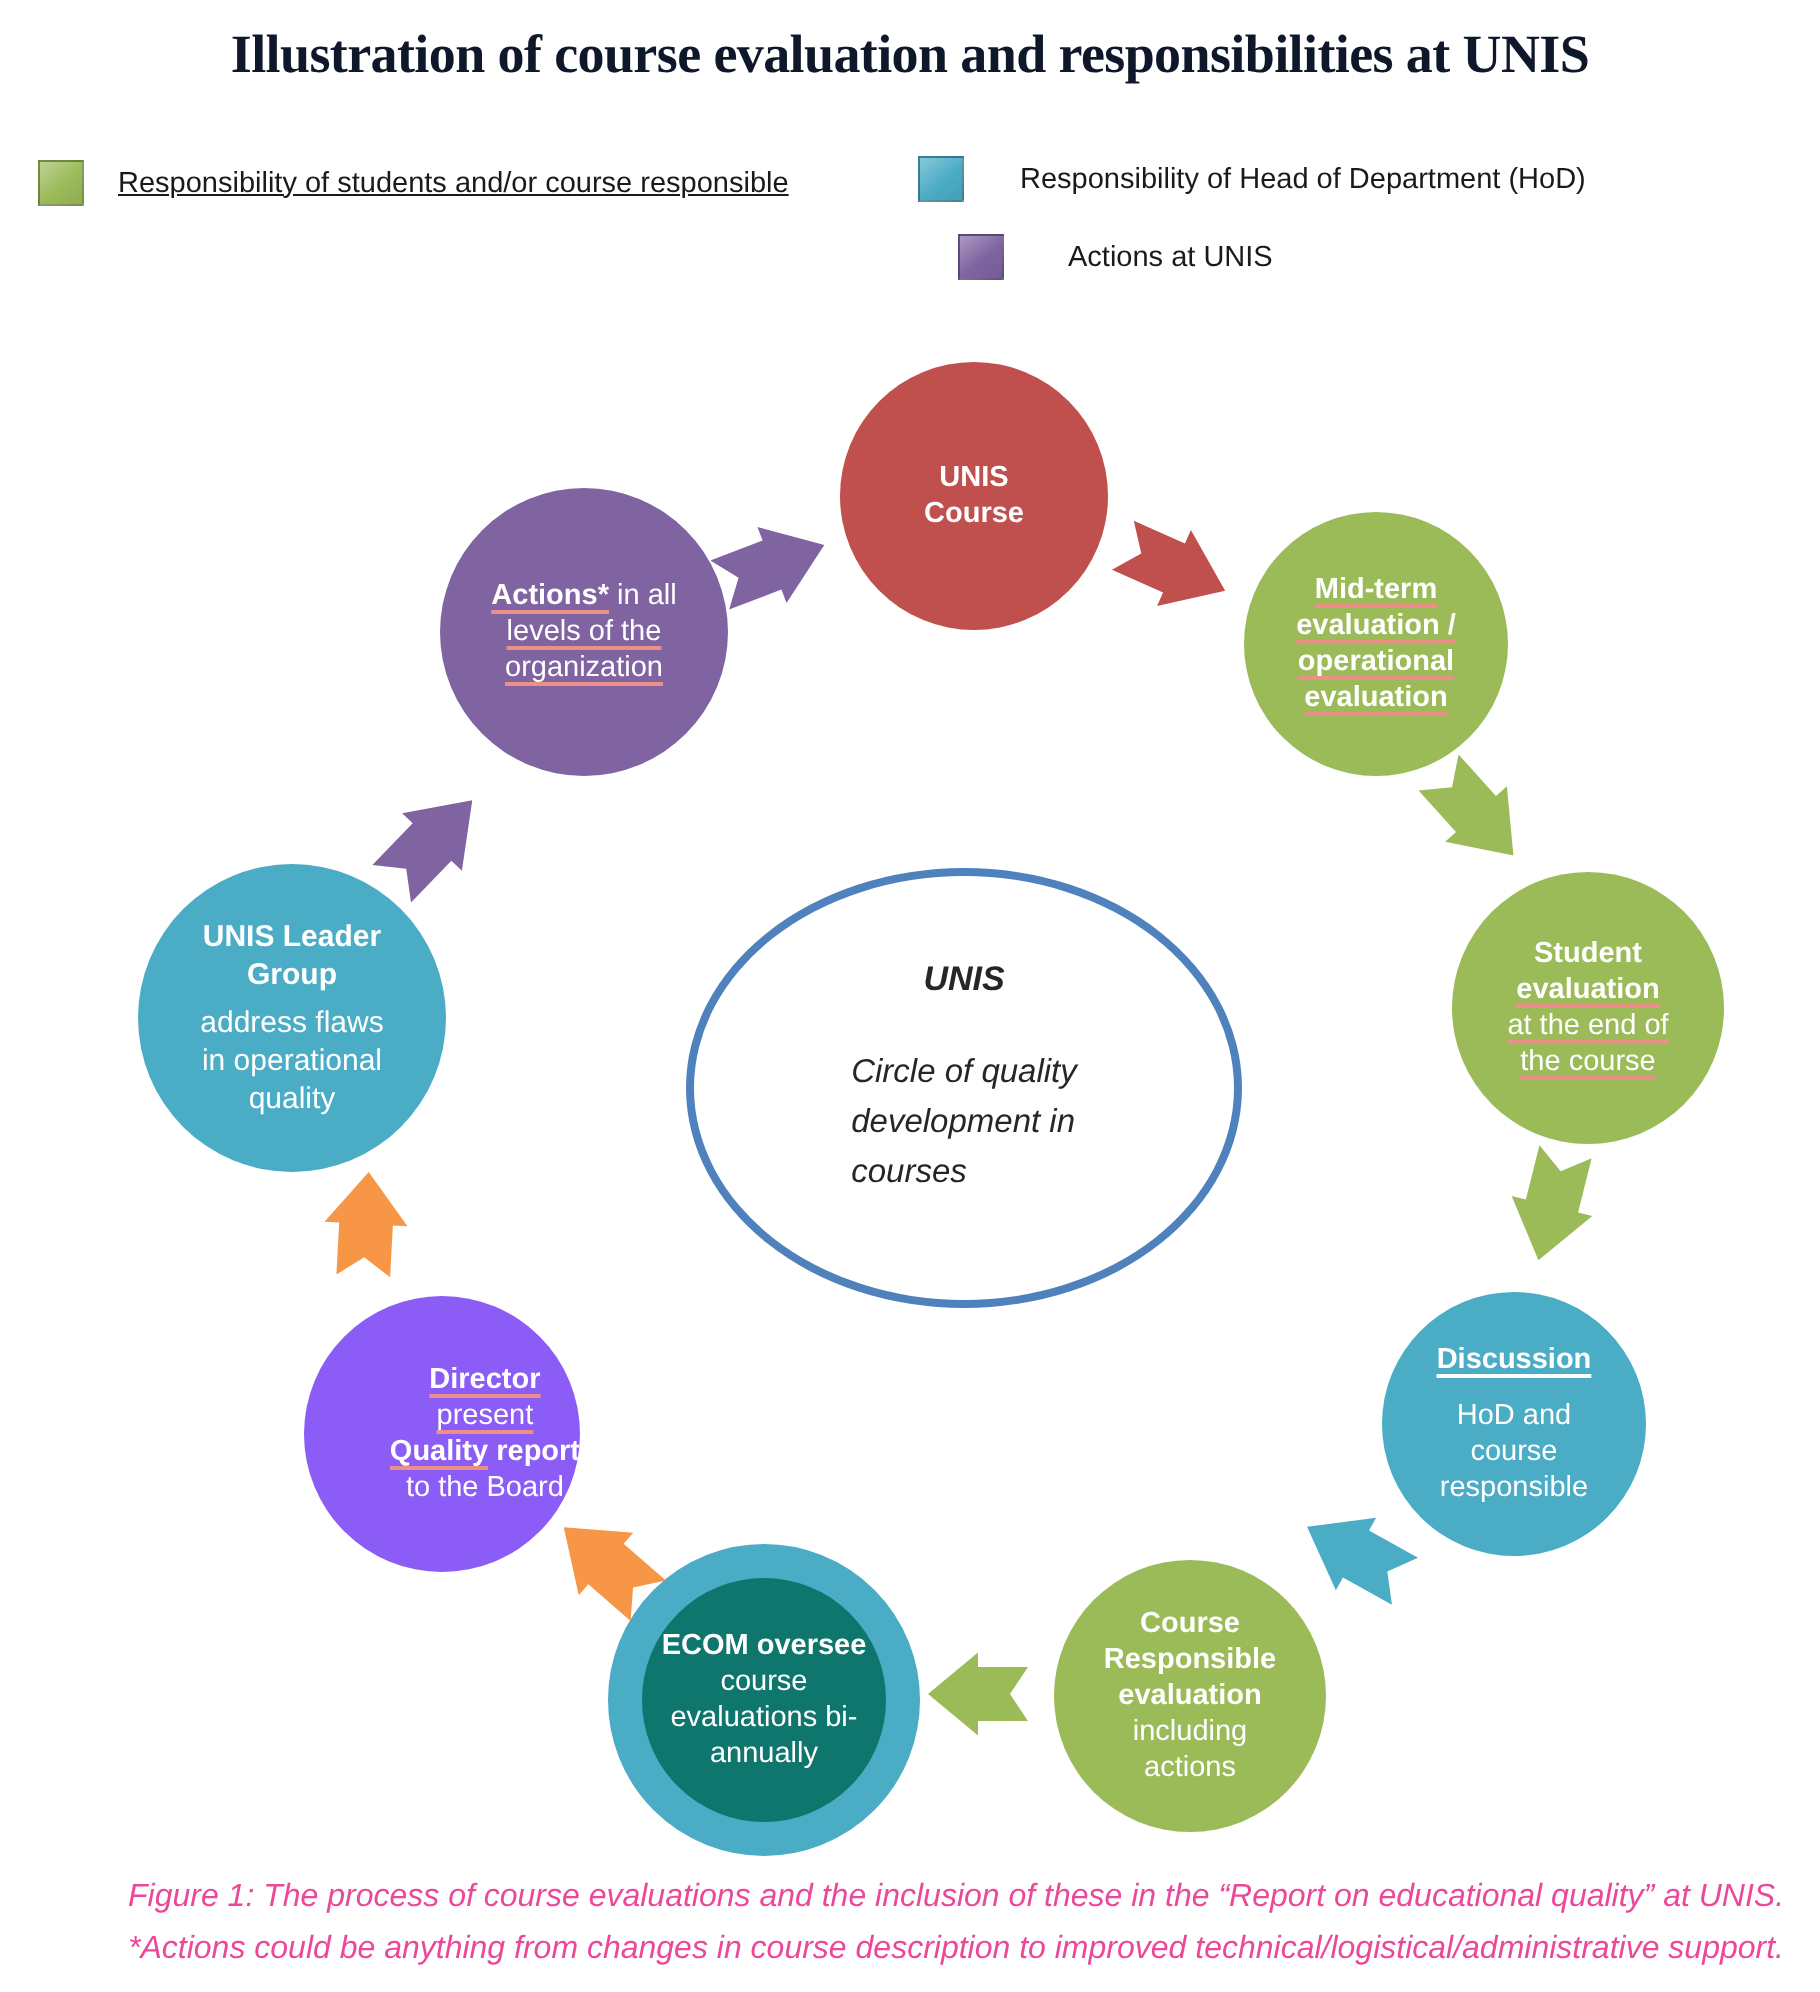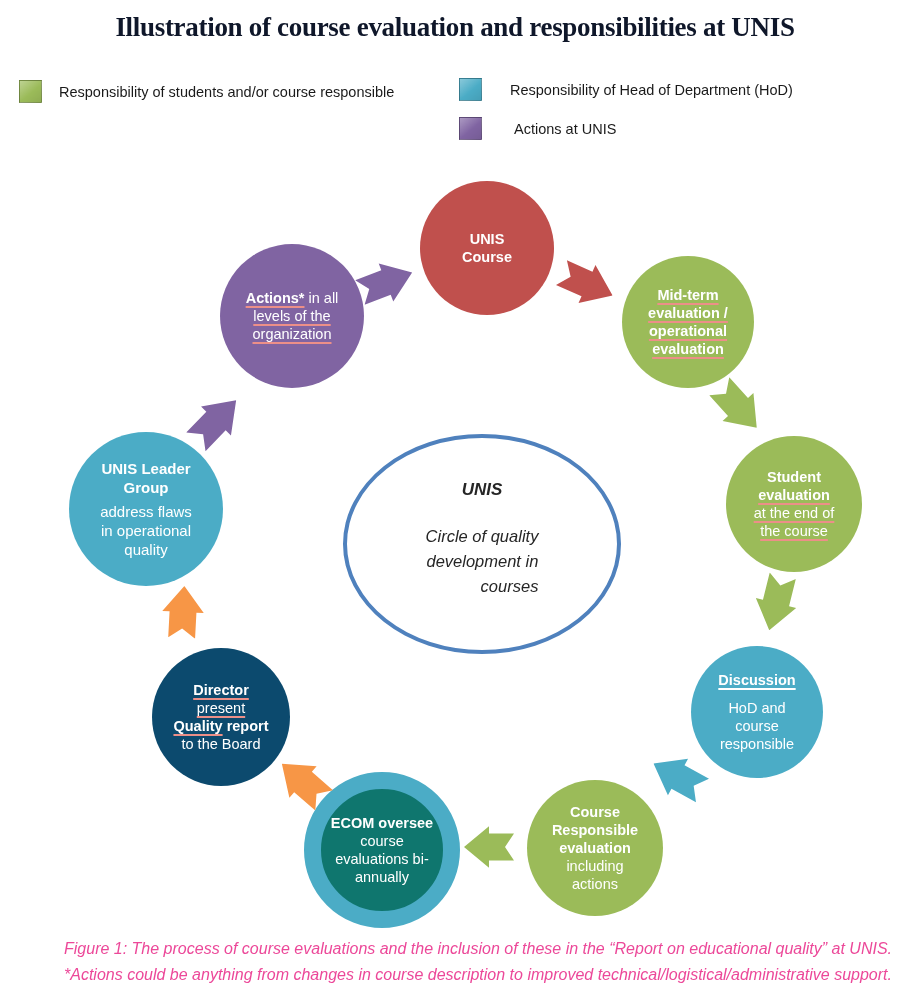--- a/index.html
+++ b/index.html
@@ -13,24 +13,24 @@
     letter-spacing:-0.3px;color:#35A4C5;
   }
 
   
   .legend-item{position:absolute;display:flex;align-items:center;}
   .legend-swatch{
     width:21px;height:21px;flex:0 0 21px;border:1px solid rgba(0,0,0,0.25);
     background-image:linear-gradient(140deg,rgba(255,255,255,0.35),rgba(255,255,255,0) 55%,rgba(0,0,0,0.08));
   }
   .legend-label{font-size:14.5px;color:#1a1a1a;white-space:nowrap;}
-  #legend-0{left:19px;top:80px;}  #legend-0 .legend-label{margin-left:17px;}
+  #legend-0{left:19px;top:80px;}  #legend-0 .legend-label{margin-left:17px;text-decoration:underline;}
   #legend-1{left:459px;top:78px;} #legend-1 .legend-label{margin-left:28px;}
   #legend-2{left:19px;top:119px;} #legend-2 .legend-label{margin-left:19px;}
-  #legend-3{left:459px;top:117px;}#legend-3 .legend-label{margin-left:32px;}
+  #legend-3{left:479px;top:117px;}#legend-3 .legend-label{margin-left:32px;}
 
   
   .circle{position:absolute;border-radius:50%;display:flex;align-items:center;justify-content:center;}
   .circle-text{color:#fff;font-size:14.5px;line-height:18px;text-align:center;}
   .tline{white-space:nowrap;}
   .b{font-weight:bold;}
   .u{text-decoration:underline;text-decoration-color:#EC8F88;text-decoration-thickness:1.5px;text-underline-offset:3px;}
   .uw{text-decoration:underline;text-decoration-color:#ffffff;text-decoration-thickness:1.5px;text-underline-offset:3px;}
 
   #circle-unis-course {left:420px;top:181px;width:134px;height:134px;}
@@ -45,21 +45,21 @@
   #circle-actions     {left:220px;top:244px;width:144px;height:144px;}
 
   
   .center-ellipse{
     position:absolute;left:343px;top:434px;width:278px;height:220px;
     border:4px solid #4F81BD;border-radius:50%;box-sizing:border-box;
     display:flex;flex-direction:column;align-items:center;justify-content:flex-start;
     color:#262626;background:#fff;
   }
   .ellipse-title{margin-top:42px;font-weight:bold;font-style:italic;font-size:17px;}
-  .ellipse-body{margin-top:24px;font-style:italic;font-size:16.5px;line-height:25px;text-align:right;}
+  .ellipse-body{margin-top:24px;font-style:italic;font-size:16.5px;line-height:25px;text-align:left;}
 
   
   .arrow{position:absolute;transform-origin:center center;}
   #arrow-actions-to-course      {left:358px;top:261px;width:56px;height:43px;transform:rotate(-21deg);}
   #arrow-course-to-midterm      {left:559px;top:262px;width:56px;height:44px;transform:rotate(24deg);}
   #arrow-midterm-to-student     {left:710px;top:385px;width:56px;height:44px;transform:rotate(48deg);}
   #arrow-student-to-discussion  {left:748px;top:581px;width:56px;height:44px;transform:rotate(104deg);}
   #arrow-discussion-to-courseresp{left:650px;top:755px;width:56px;height:44px;transform:rotate(209deg);}
   #arrow-courseresp-to-ecom     {left:464px;top:825px;width:50px;height:44px;transform:rotate(180deg);}
   #arrow-ecom-to-director       {left:275px;top:760px;width:56px;height:44px;transform:rotate(-139deg);}
@@ -139,21 +139,21 @@
       </div>
     </div>
   <div class="circle" id="circle-ecom" style="background-color: #0f766e; border-color: rgb(75, 172, 198);">
       <div class="circle-text">
         <div class="tline"><span class="b">ECOM oversee</span></div>
         <div class="tline"><span>course</span></div>
         <div class="tline"><span>evaluations bi-</span></div>
         <div class="tline"><span>annually</span></div>
       </div>
     </div>
-  <div class="circle" id="circle-director" style="background-color: #0c4a6e;">
+  <div class="circle" id="circle-director" style="background-color: #8b5cf6; justify-content: flex-end;">
       <div class="circle-text">
         <div class="tline"><span class="b u">Director</span></div>
         <div class="tline"><span class="u">present</span></div>
         <div class="tline"><span class="b u">Quality</span><span class="b"> report</span></div>
         <div class="tline"><span>to the Board</span></div>
       </div>
     </div>
   <div class="circle" id="circle-leader" style="background-color: rgb(75, 172, 198);">
       <div class="circle-text">
         <div class="tline"><span class="b">UNIS Leader</span></div>

